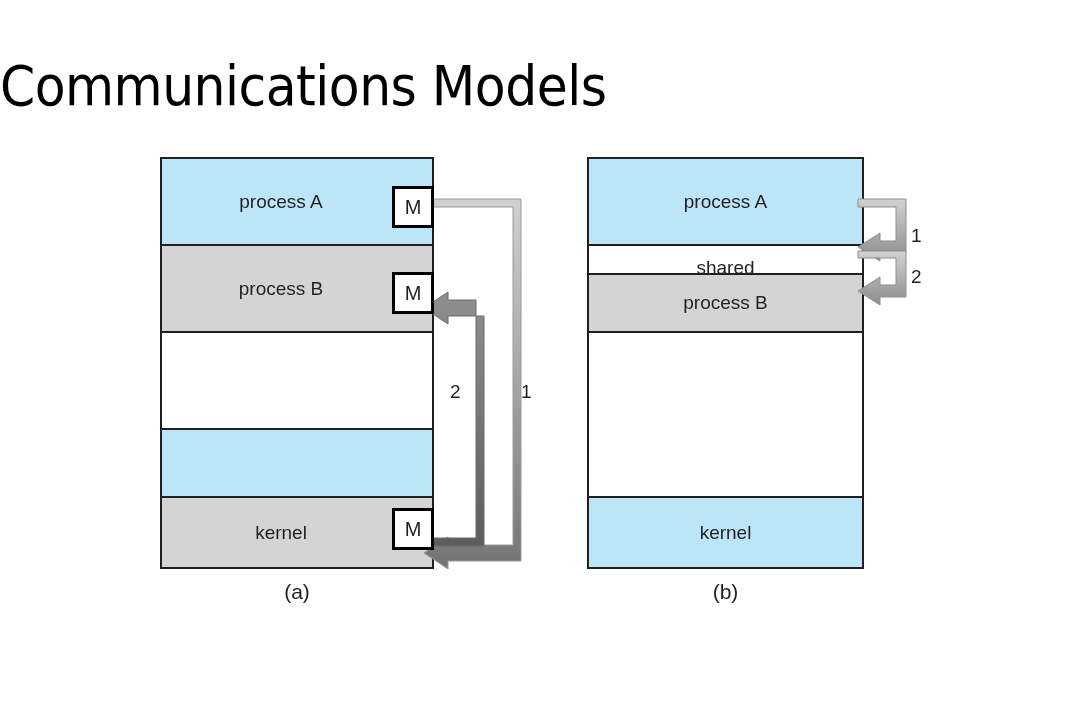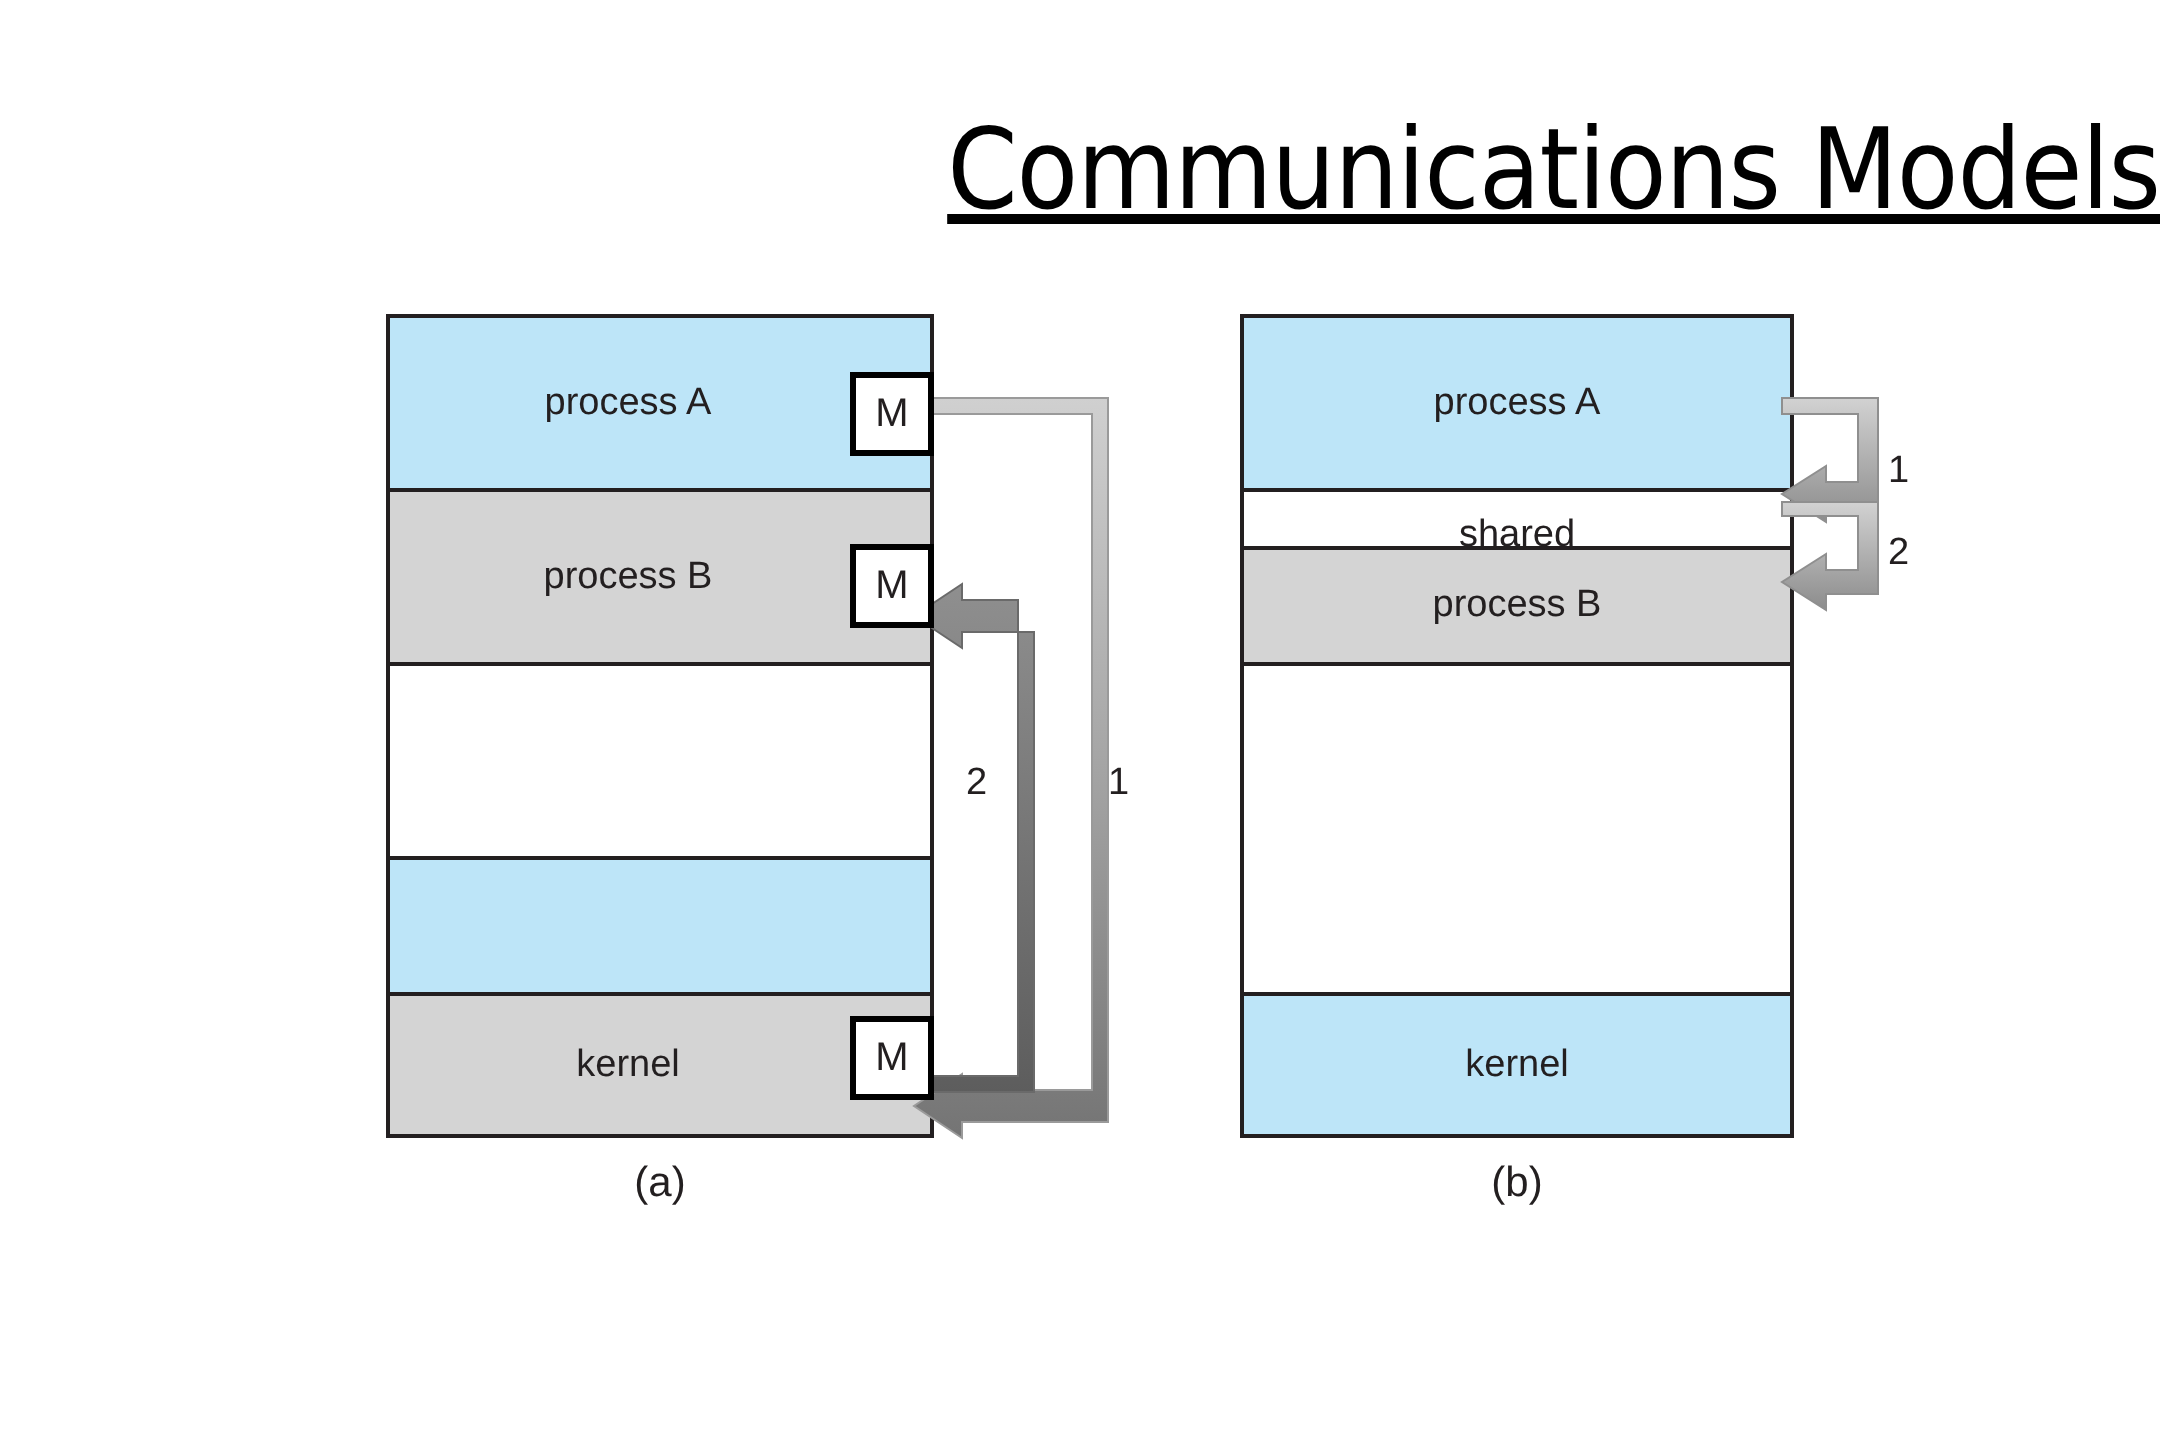--- a/index.html
+++ b/index.html
@@ -14,43 +14,41 @@
     overflow: hidden;
     font-family: "Liberation Sans", sans-serif;
   }
 
   
   #slide-title {
     position: absolute;
     top: 58px;
     left: 0;
     width: 1080px;
-    text-align: right;
+    text-align: left;
     font-family: "DejaVu Sans Condensed", "Liberation Sans", sans-serif;
     font-size: 56px;
     font-weight: 400;
     letter-spacing: -0.5px;
     color: #000000;
     line-height: 1.0;
     white-space: nowrap;
-    text-decoration: underline;
   }
 
   
   #figure {
     position: absolute;
     left: 0;
     top: 0;
     width: 1080px;
     height: 720px;
   }
 
   .diagram {
     position: absolute;
-    margin-left: 33px;
   }
 
   .stack {
     position: absolute;
     box-sizing: border-box;
     border: 2px solid #231f20;
     background: #ffffff;
   }
 
   .band {

